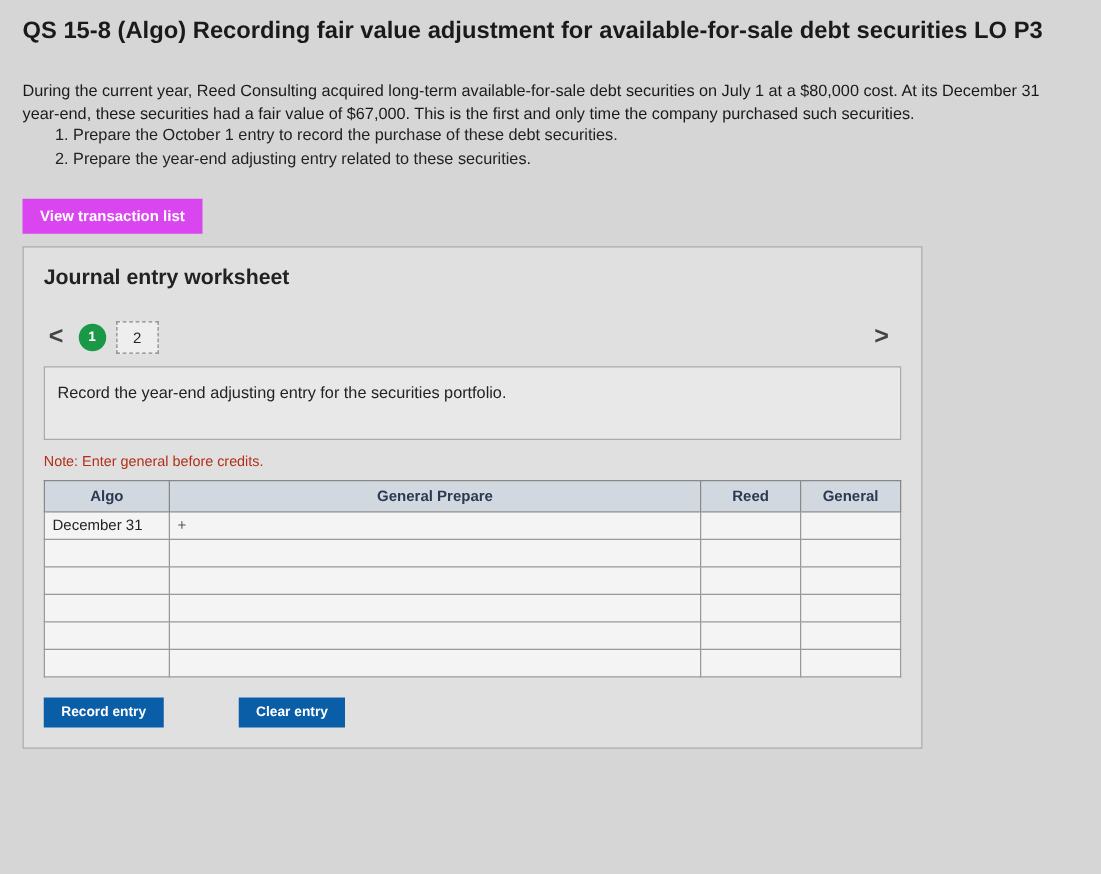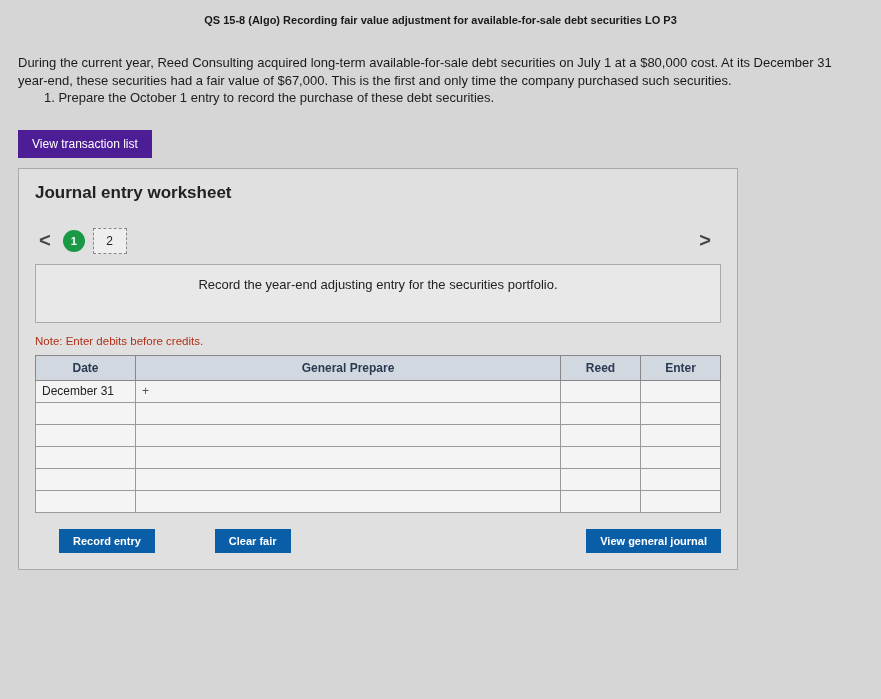--- a/index.html
+++ b/index.html
@@ -7,44 +7,43 @@
     font-family: Arial, Helvetica, sans-serif;
     background: #d6d6d6;
     width: 881px;
     height: 699px;
     padding: 14px 18px;
     color: #222;
     font-size: 13px;
     overflow: hidden;
   }
   .title {
-    font-size: 11px;
+    font-size: 19px;
     font-weight: bold;
     color: #1a1a1a;
     margin-bottom: 28px;
-    text-align: center;
   }
   .prompt {
     font-size: 13px;
     color: #1a1a1a;
     line-height: 1.35;
     max-width: 830px;
   }
   .tasks {
     margin-left: 26px;
     margin-bottom: 22px;
     font-size: 13px;
     line-height: 1.45;
   }
   .btn-blue {
     display: inline-block;
-    background: #4c1d95;
+    background: #d946ef;
     color: #fff;
     font-size: 12px;
-    font-weight: normal;
+    font-weight: bold;
     padding: 7px 14px;
     border: none;
     cursor: pointer;
     text-align: right;
   }
   .btn-blue-sm {
     display: inline-block;
     background: #0a5ea8;
     color: #fff;
     font-size: 11px;
@@ -97,21 +96,20 @@
     display: flex; align-items: center; justify-content: center;
     font-size: 12px;
     cursor: pointer;
   }
   .instruction-box {
     border: 1px solid #aaa;
     background: #e8e8e8;
     padding: 12px 10px 30px 10px;
     font-size: 13px;
     margin-bottom: 12px;
-    text-align: center;
   }
   .note {
     color: #b03018;
     font-size: 11.5px;
     margin-bottom: 8px;
   }
   table.je {
     border-collapse: collapse;
     width: 100%;
     background: #efefef;
@@ -135,62 +133,62 @@
   }
   .col-date { width: 100px; }
   .col-gj { width: auto; }
   .col-amt { width: 80px; }
   .plus-cell { text-align: left; color:#555; }
   .action-row {
     display: flex;
     align-items: flex-end;
     margin-top: 16px;
     gap: 0;
-    margin-left: 24px;
   }
   .action-row .spacer { flex: 1; }
   .action-row .gap { width: 60px; }
 </style>
 </head>
 <body>
 
 
 
 <div class="title">QS 15-8 (Algo) Recording fair value adjustment for available-for-sale debt securities LO P3</div>
 
 <div class="prompt">During the current year, Reed Consulting acquired long-term available-for-sale debt securities on July 1 at a $80,000 cost. At its December 31 year-end, these securities had a fair value of $67,000. This is the first and only time the company purchased such securities.</div>
 
 <div class="tasks">
   <div>1. Prepare the October 1 entry to record the purchase of these debt securities.</div>
+  <div>2. Prepare the year-end adjusting entry related to these securities.</div>
 </div>
 
 <button class="btn-blue">View transaction list</button>
 
 <div class="worksheet-wrap">
 
   <div class="ws-title">Journal entry worksheet</div>
 
   <div class="tab-row">
     <span class="chev">&lt;</span>
     <span class="tab-pill">1</span>
     <span class="tab-box">2</span>
     <span class="chev chev-right">&gt;</span>
   </div>
 
   <div class="instruction-box">Record the year-end adjusting entry for the securities portfolio.</div>
 
-  <div class="note">Note: Enter debits before credits.</div>
+  <div class="note">Note: Enter general before credits.</div>
 
   <table class="je">
     <thead>
       <tr>
-        <th class="col-date">Date</th>
+        <th class="col-date">Algo</th>
         <th class="col-gj">General Prepare</th>
         <th class="col-amt">Reed</th>
-        <th class="col-amt">Enter</th>
+        <th class="col-amt">General</th>
       </tr>
     </thead>
     <tbody>
       <tr>
         <td>December 31</td>
         <td class="plus-cell">+</td>
         <td></td>
         <td></td>
       </tr>
       <tr>
@@ -222,21 +220,20 @@
         <td></td>
         <td></td>
         <td></td>
       </tr>
     </tbody>
   </table>
 
   <div class="action-row">
     <button class="btn-blue-sm">Record entry</button>
     <div class="gap"></div>
-    <button class="btn-blue-sm">Clear fair</button>
+    <button class="btn-blue-sm">Clear entry</button>
     <div class="spacer"></div>
-    <button class="btn-blue-sm">View general journal</button>
   </div>
 
 </div>
 
 
 
 
 </body></html>

